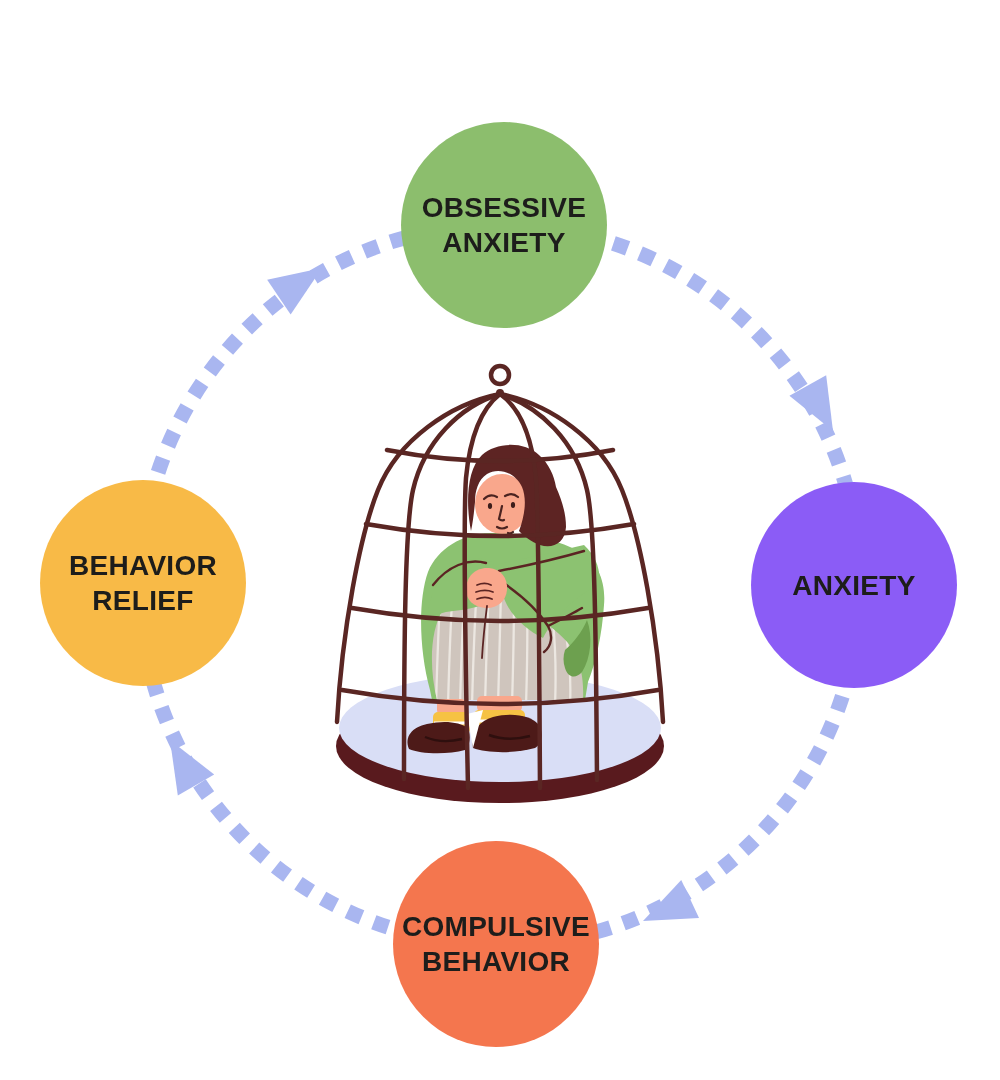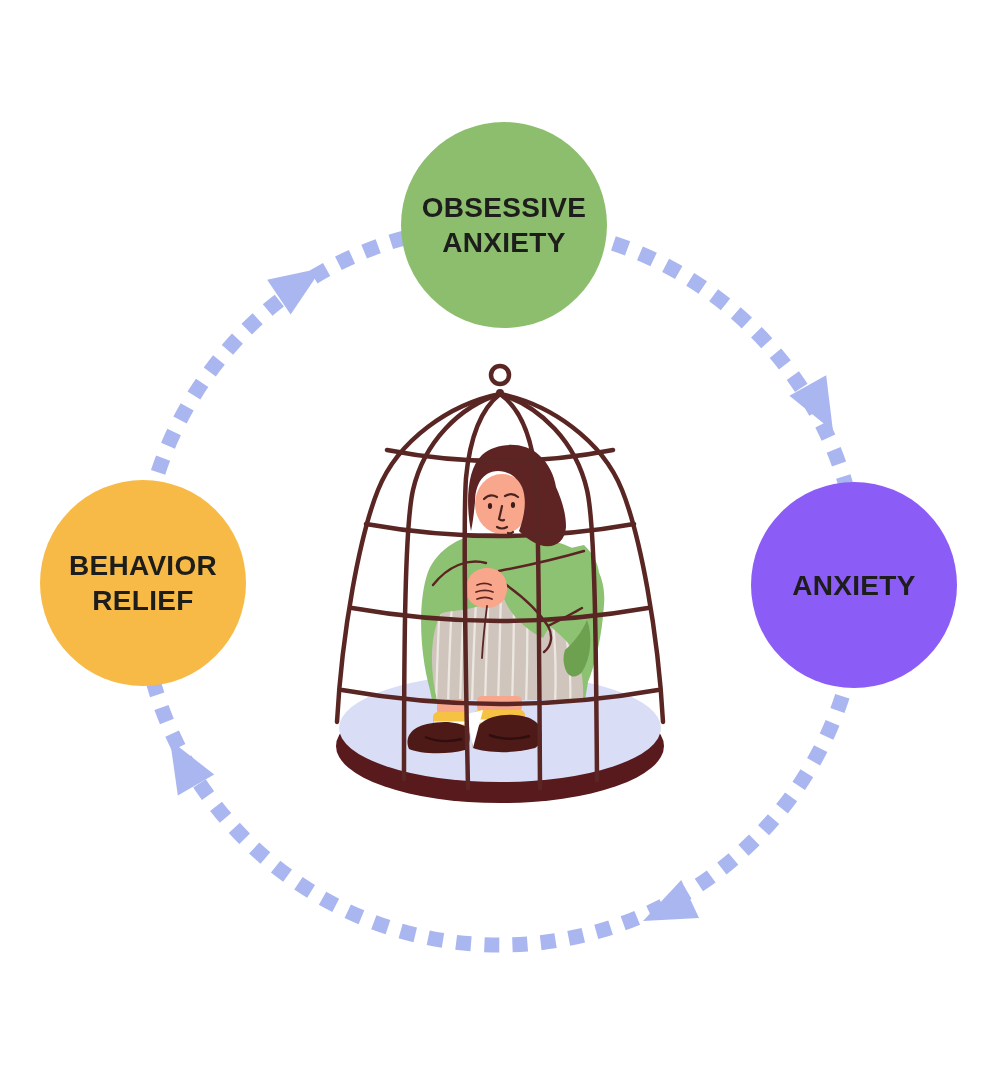--- a/index.html
+++ b/index.html
@@ -159,20 +159,26 @@
       <span>ANXIETY</span>
     </div>
   </div>
 
   <div class="node node-right">
     <div class="node-label">
       <span>ANXIETY</span>
     </div>
   </div>
 
+  <div class="node node-bottom">
+    <div class="node-label">
+      <span>COMPULSIVE</span>
+      <span>BEHAVIOR</span>
+    </div>
+  </div>
 
   <div class="node node-left">
     <div class="node-label">
       <span>BEHAVIOR</span>
       <span>RELIEF</span>
     </div>
   </div>
 
 </div>
 

